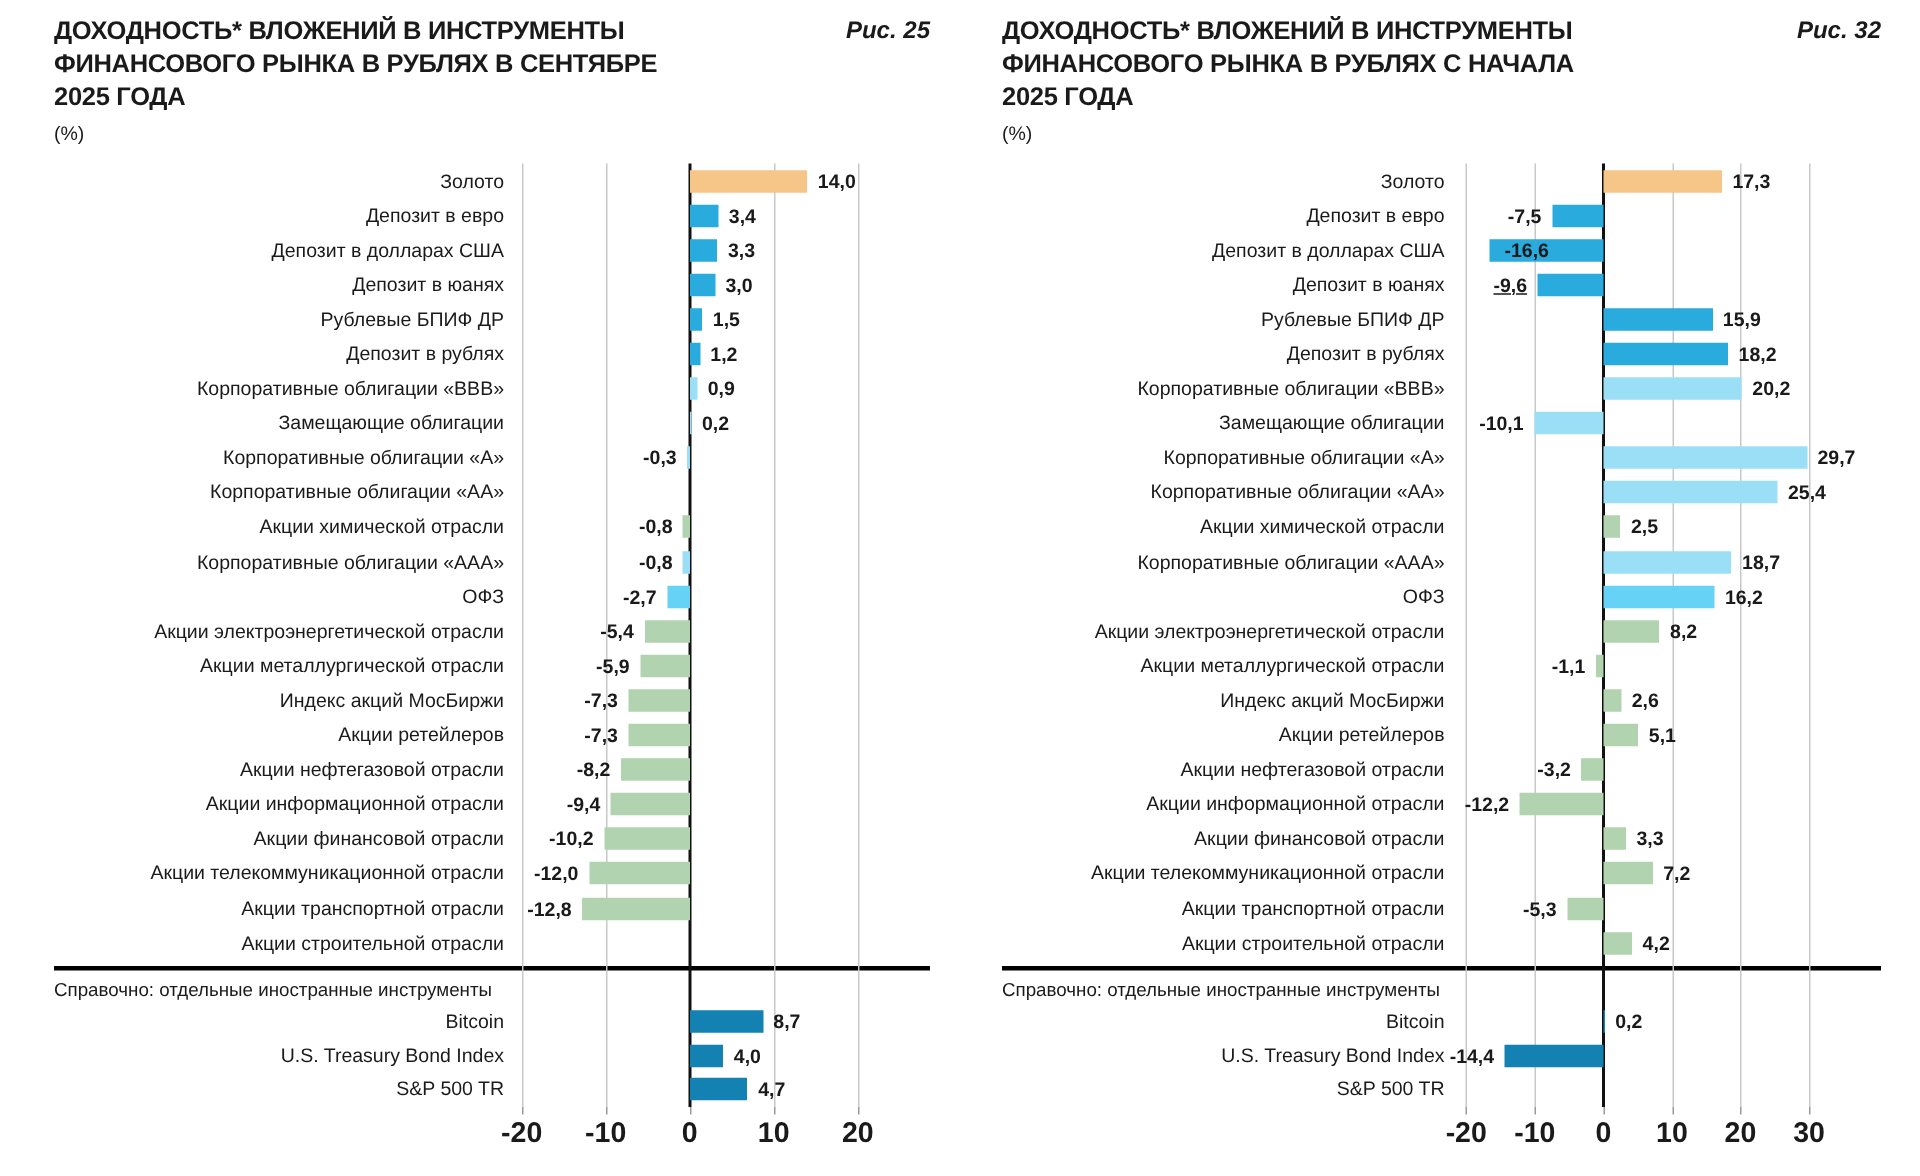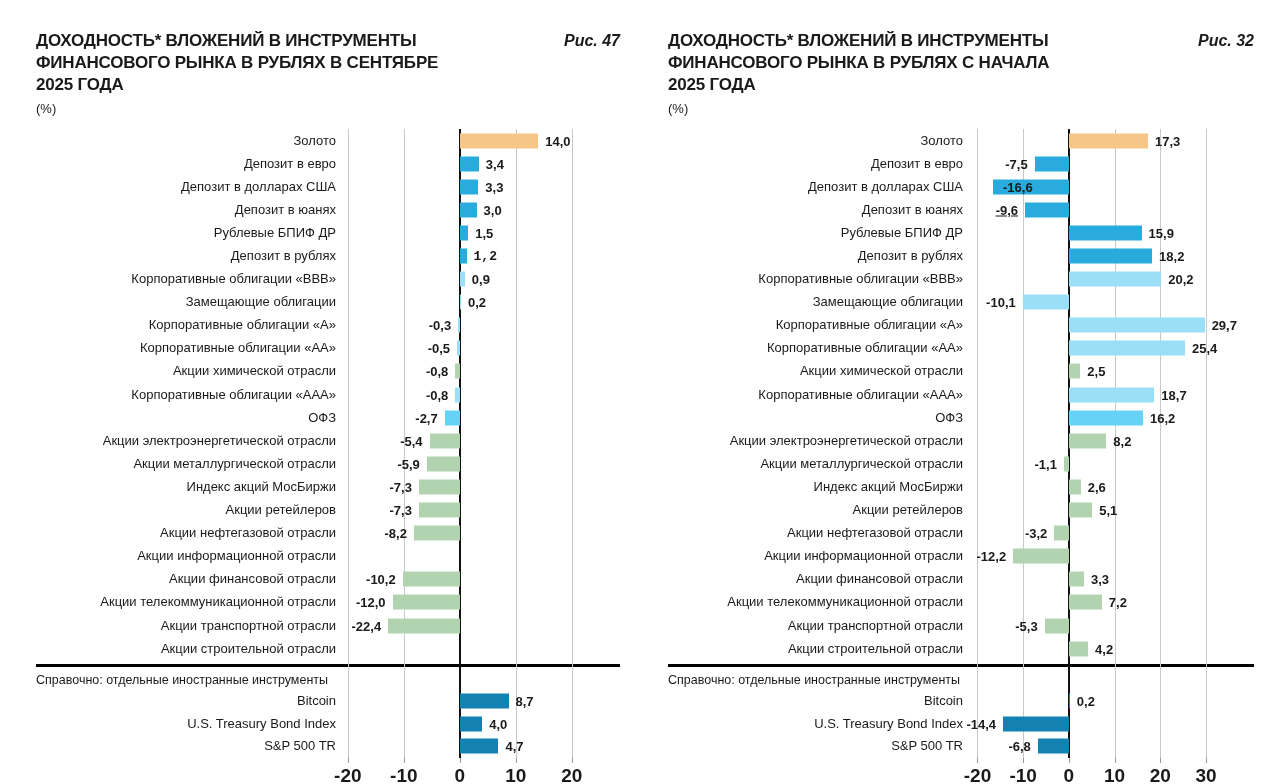--- a/index.html
+++ b/index.html
@@ -1,21 +1,21 @@
 <!DOCTYPE html>
 <html><head>
 <meta charset="utf-8">
 <style>
   html,body{margin:0;padding:0;}
   body{
     width:1280px;height:784px;overflow:hidden;background:#ffffff;
     color:#1a1a1a;font-family:"Liberation Sans",sans-serif;
     -webkit-font-smoothing:antialiased;
   }
-  .page{display:flex;width:1280px;height:596px;margin-top:20px;}
+  .page{display:flex;width:1280px;height:596px;}
   .figure{box-sizing:border-box;width:640px;padding-top:10px;}
   .fig0{--pl:36px;--pr:20px;--labelw:309px;}
   .fig1{--pl:28px;--pr:26px;--labelw:304px;}
   .figure{padding-left:var(--pl);padding-right:var(--pr);}
   .fig-header{display:flex;justify-content:space-between;align-items:flex-start;}
   .t-line{font-size:17px;font-weight:bold;line-height:22px;letter-spacing:-0.2px;white-space:nowrap;}
   .fig-number{font-size:16px;font-weight:bold;font-style:italic;padding-top:2px;white-space:nowrap;}
   .unit-label{font-size:13px;margin-top:4px;line-height:17px;}
   .chart{margin-top:12px;}
   .chart-body{position:relative;}
@@ -43,21 +43,21 @@
 
 <div class="page">
 
   <section class="figure fig0">
     <div class="fig-header">
       <div class="fig-title">
         <div class="t-line">ДОХОДНОСТЬ* ВЛОЖЕНИЙ В ИНСТРУМЕНТЫ</div>
         <div class="t-line">ФИНАНСОВОГО РЫНКА В РУБЛЯХ В СЕНТЯБРЕ</div>
         <div class="t-line">2025 ГОДА</div>
       </div>
-      <div class="fig-number">Рис. 47</div>
+      <div class="fig-number">Рис. 25</div>
     </div>
     <div class="unit-label">(%)</div>
     <div class="chart">
         <div class="chart-body">
           <div class="grid-layer">
             <div class="gridline" style="left: 1.01833%; background: rgb(200, 200, 200);"></div>
             <div class="gridline" style="left: 21.3849%; background: rgb(200, 200, 200);"></div>
             <div class="zero-line" style="left: 41.7515%; background: rgb(17, 17, 17);"></div>
             <div class="gridline" style="left: 62.1181%; background: rgb(200, 200, 200);"></div>
             <div class="gridline" style="left: 82.4847%; background: rgb(200, 200, 200);"></div>
@@ -94,21 +94,21 @@
             <div class="row-label">Рублевые БПИФ ДР</div>
             <div class="row-plot">
               <div class="bar" style="left: 41.7515%; width: 3.05499%; background: rgb(41, 171, 222);"></div>
               <div class="val" style="left: calc(44.8065% + 7px);">1,5</div>
             </div>
           </div>
           <div class="row">
             <div class="row-label">Депозит в рублях</div>
             <div class="row-plot">
               <div class="bar" style="left: 41.7515%; width: 2.44399%; background: rgb(41, 171, 222);"></div>
-              <div class="val" style="left: calc(44.1955% + 7px); font-family: Liberation Mono, monospace;">1,2</div>
+              <div class="val" style="left: calc(44.1955% + 7px);">1,2</div>
             </div>
           </div>
           <div class="row">
             <div class="row-label">Корпоративные облигации «ВВВ»</div>
             <div class="row-plot">
               <div class="bar" style="left: 41.7515%; width: 1.83299%; background: rgb(155, 223, 247);"></div>
               <div class="val" style="left: calc(43.5845% + 7px);">0,9</div>
             </div>
           </div>
           <div class="row">
@@ -120,24 +120,20 @@
           </div>
           <div class="row">
             <div class="row-label">Корпоративные облигации «А»</div>
             <div class="row-plot">
               <div class="bar" style="left: 41.1405%; width: 0.610998%; background: rgb(155, 223, 247);"></div>
               <div class="val" style="right: calc(58.8595% + 7px);">-0,3</div>
             </div>
           </div>
           <div class="row">
             <div class="row-label">Корпоративные облигации «АА»</div>
-            <div class="row-plot">
-              <div class="bar" style="left: 40.7332%; width: 1.01833%; background: rgb(155, 223, 247);"></div>
-              <div class="val" style="right: calc(59.2668% + 7px);">-0,5</div>
-            </div>
           </div>
           <div class="row">
             <div class="row-label">Акции химической отрасли</div>
             <div class="row-plot">
               <div class="bar" style="left: 40.1222%; width: 1.62933%; background: rgb(178, 211, 175);"></div>
               <div class="val" style="right: calc(59.8778% + 7px);">-0,8</div>
             </div>
           </div>
           <div class="row">
             <div class="row-label">Корпоративные облигации «ААА»</div>
@@ -183,40 +179,44 @@
           </div>
           <div class="row">
             <div class="row-label">Акции нефтегазовой отрасли</div>
             <div class="row-plot">
               <div class="bar" style="left: 25.0509%; width: 16.7006%; background: rgb(178, 211, 175);"></div>
               <div class="val" style="right: calc(74.9491% + 7px);">-8,2</div>
             </div>
           </div>
           <div class="row">
             <div class="row-label">Акции информационной отрасли</div>
+            <div class="row-plot">
+              <div class="bar" style="left: 22.6069%; width: 19.1446%; background: rgb(178, 211, 175);"></div>
+              <div class="val" style="right: calc(77.3931% + 7px);">-9,4</div>
+            </div>
           </div>
           <div class="row">
             <div class="row-label">Акции финансовой отрасли</div>
             <div class="row-plot">
               <div class="bar" style="left: 20.9776%; width: 20.7739%; background: rgb(178, 211, 175);"></div>
               <div class="val" style="right: calc(79.0224% + 7px);">-10,2</div>
             </div>
           </div>
           <div class="row">
             <div class="row-label">Акции телекоммуникационной отрасли</div>
             <div class="row-plot">
               <div class="bar" style="left: 17.3116%; width: 24.4399%; background: rgb(178, 211, 175);"></div>
               <div class="val" style="right: calc(82.6884% + 7px);">-12,0</div>
             </div>
           </div>
           <div class="row">
             <div class="row-label">Акции транспортной отрасли</div>
             <div class="row-plot">
               <div class="bar" style="left: 15.6823%; width: 26.0692%; background: rgb(178, 211, 175);"></div>
-              <div class="val" style="right: calc(84.3177% + 7px);">-22,4</div>
+              <div class="val" style="right: calc(84.3177% + 7px);">-12,8</div>
             </div>
           </div>
           <div class="row">
             <div class="row-label">Акции строительной отрасли</div>
           </div>
           <div class="separator"></div>
           <div class="ref-title">Справочно: отдельные иностранные инструменты</div>
           <div class="row ref">
             <div class="row-label">Bitcoin</div>
             <div class="row-plot">
@@ -446,24 +446,20 @@
           </div>
           <div class="row ref">
             <div class="row-label">U.S. Treasury Bond Index</div>
             <div class="row-plot">
               <div class="bar" style="left: 11.0211%; width: 23.3387%; background: rgb(19, 129, 178);"></div>
               <div class="val" style="right: calc(88.9789% + 7px);">-14,4</div>
             </div>
           </div>
           <div class="row ref">
             <div class="row-label">S&amp;P 500 TR</div>
-            <div class="row-plot">
-              <div class="bar" style="left: 23.3387%; width: 11.0211%; background: rgb(19, 129, 178);"></div>
-              <div class="val" style="right: calc(76.6613% + 7px);">-6,8</div>
-            </div>
           </div>
         </div>
         <div class="ticks">
           <div class="tick-mark" style="left: 1.94489%;"></div>
           <div class="tick-label" style="left: 1.94489%;">-20</div>
           <div class="tick-mark" style="left: 18.1523%;"></div>
           <div class="tick-label" style="left: 18.1523%;">-10</div>
           <div class="tick-mark" style="left: 34.3598%;"></div>
           <div class="tick-label" style="left: 34.3598%;">0</div>
           <div class="tick-mark" style="left: 50.5673%;"></div>

